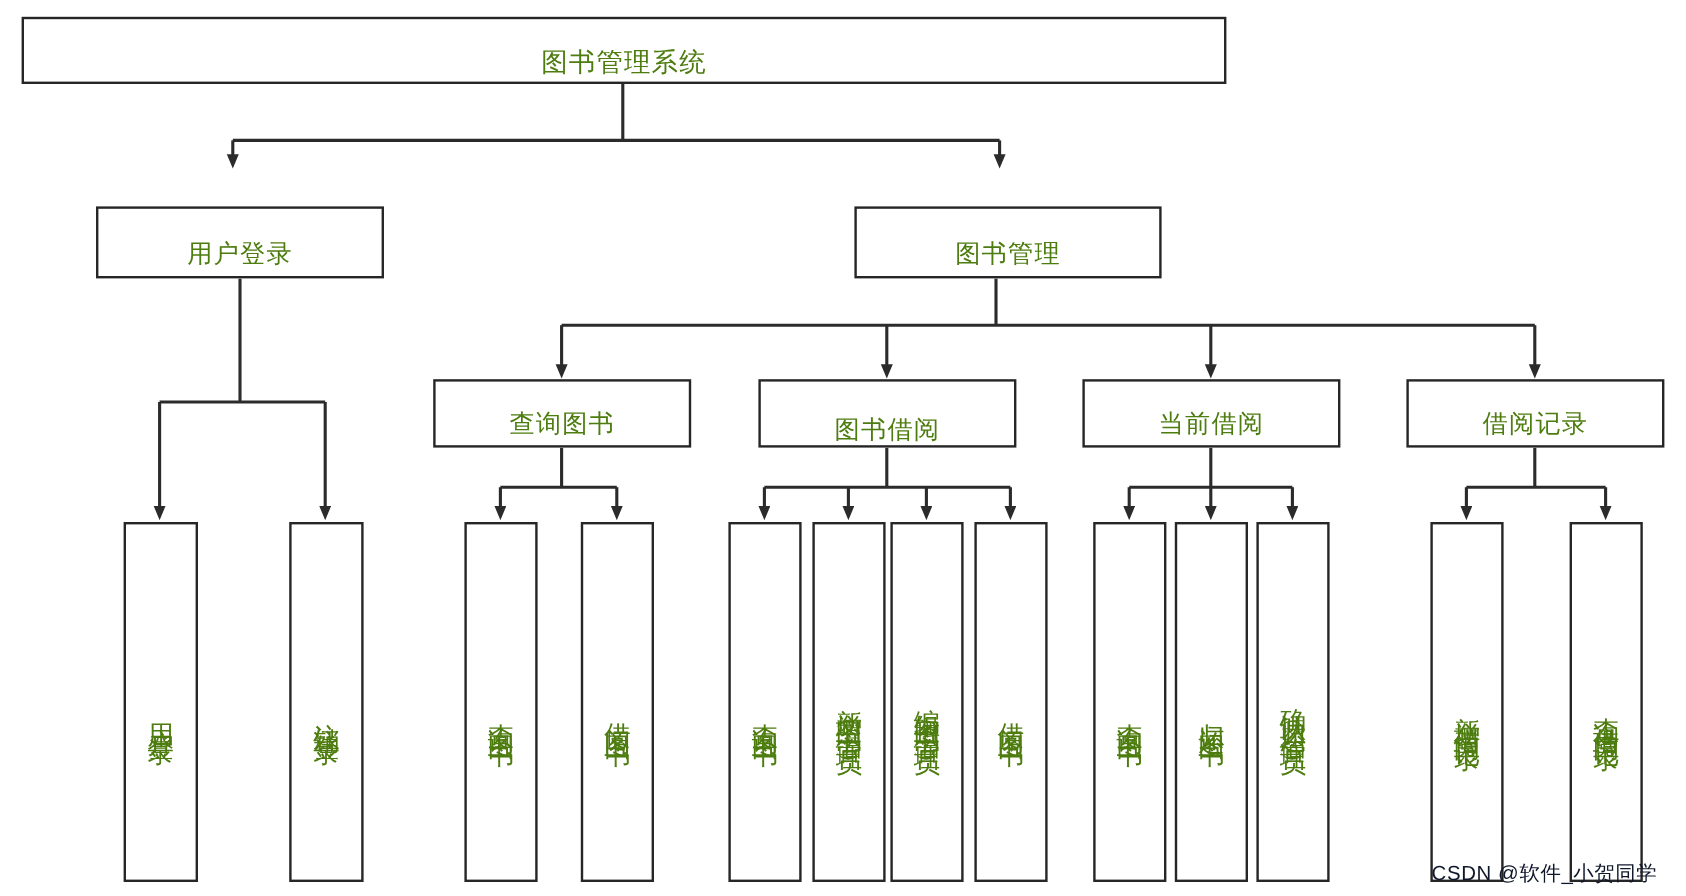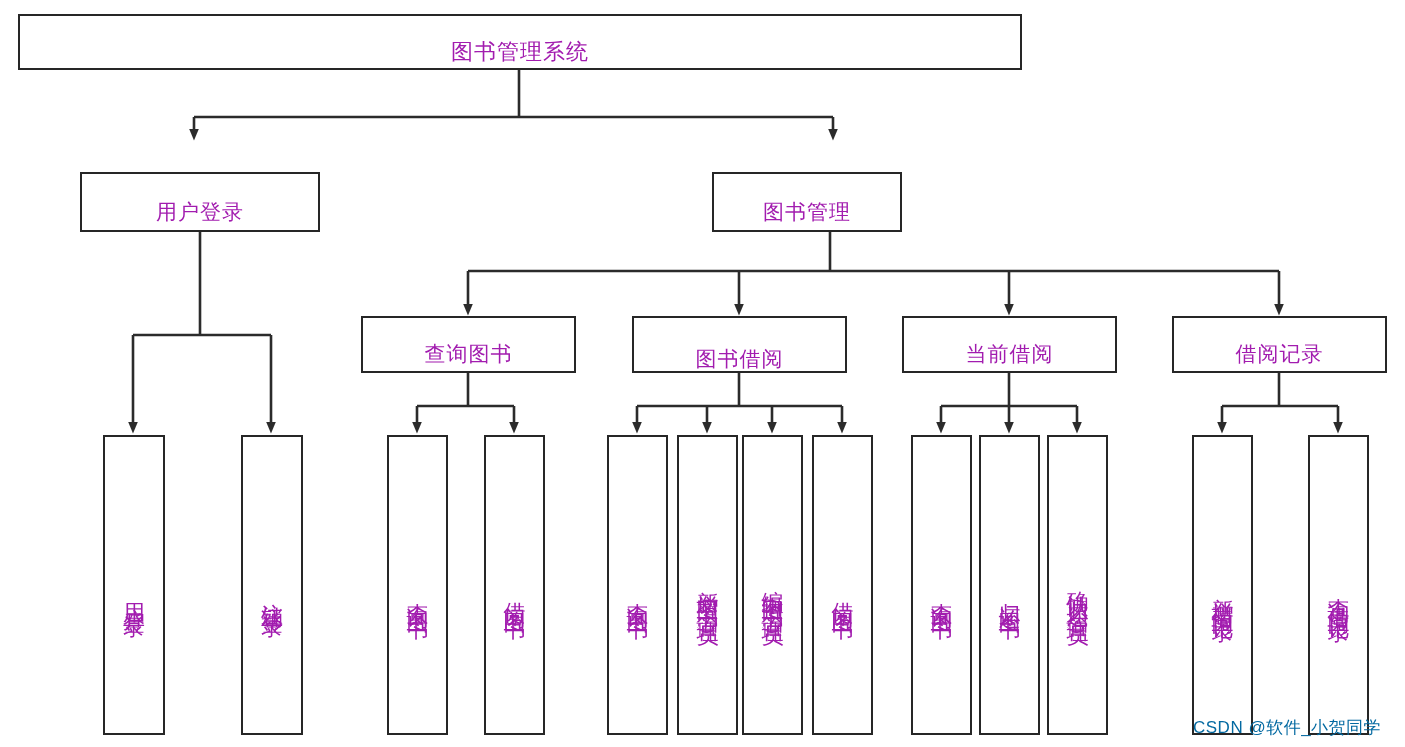--- a/index.html
+++ b/index.html
@@ -30,21 +30,21 @@
     position: absolute;
     box-sizing: border-box;
     border: 2px solid #262626;
     background: #ffffff;
     display: flex;
     align-items: center;
     justify-content: center;
     text-align: center;
   }
   .node .label {
-    color: #a21caf;
+    color: #4d7c0f;
     line-height: 1.08;
     margin-top: 20px;
   }
   .node.horiz .label {
     font-size: 21px;
     letter-spacing: 1px;
     white-space: nowrap;
   }
   .node.root .label {
     font-size: 22px;
@@ -57,21 +57,21 @@
     writing-mode: vertical-rl;
     text-orientation: upright;
     font-size: 22px;
     letter-spacing: 5px;
     line-height: 1;
     white-space: nowrap;
   }
   .watermark {
     position: absolute;
     font-size: 17px;
-    color: #0369a1;
+    color: #0f172a;
     white-space: nowrap;
     letter-spacing: 0.5px;
   }
 </style>
 </head>
 <body>
 
 <div id="canvas">
 
   <svg class="edges" viewBox="0 0 1405 747">
@@ -124,21 +124,21 @@
     </g>
   </svg>
 
   <div class="node root horiz" style="left:18px; top:14px; width:1004px; height:56px;">
     <span class="label">图书管理系统</span>
   </div>
 
   <div class="node horiz" style="left:80px; top:172px; width:240px; height:60px;">
     <span class="label">用户登录</span>
   </div>
-  <div class="node horiz" style="left:712px; top:172px; width:190px; height:60px;">
+  <div class="node horiz" style="left:712px; top:172px; width:256px; height:60px;">
     <span class="label">图书管理</span>
   </div>
 
   <div class="node horiz" style="left:361px; top:316px; width:215px; height:57px;">
     <span class="label">查询图书</span>
   </div>
   <div class="node horiz" style="left:632px; top:316px; width:215px; height:57px;align-items:flex-end;">
     <span class="label">图书借阅</span>
   </div>
   <div class="node horiz" style="left:902px; top:316px; width:215px; height:57px;align-items:center;">

